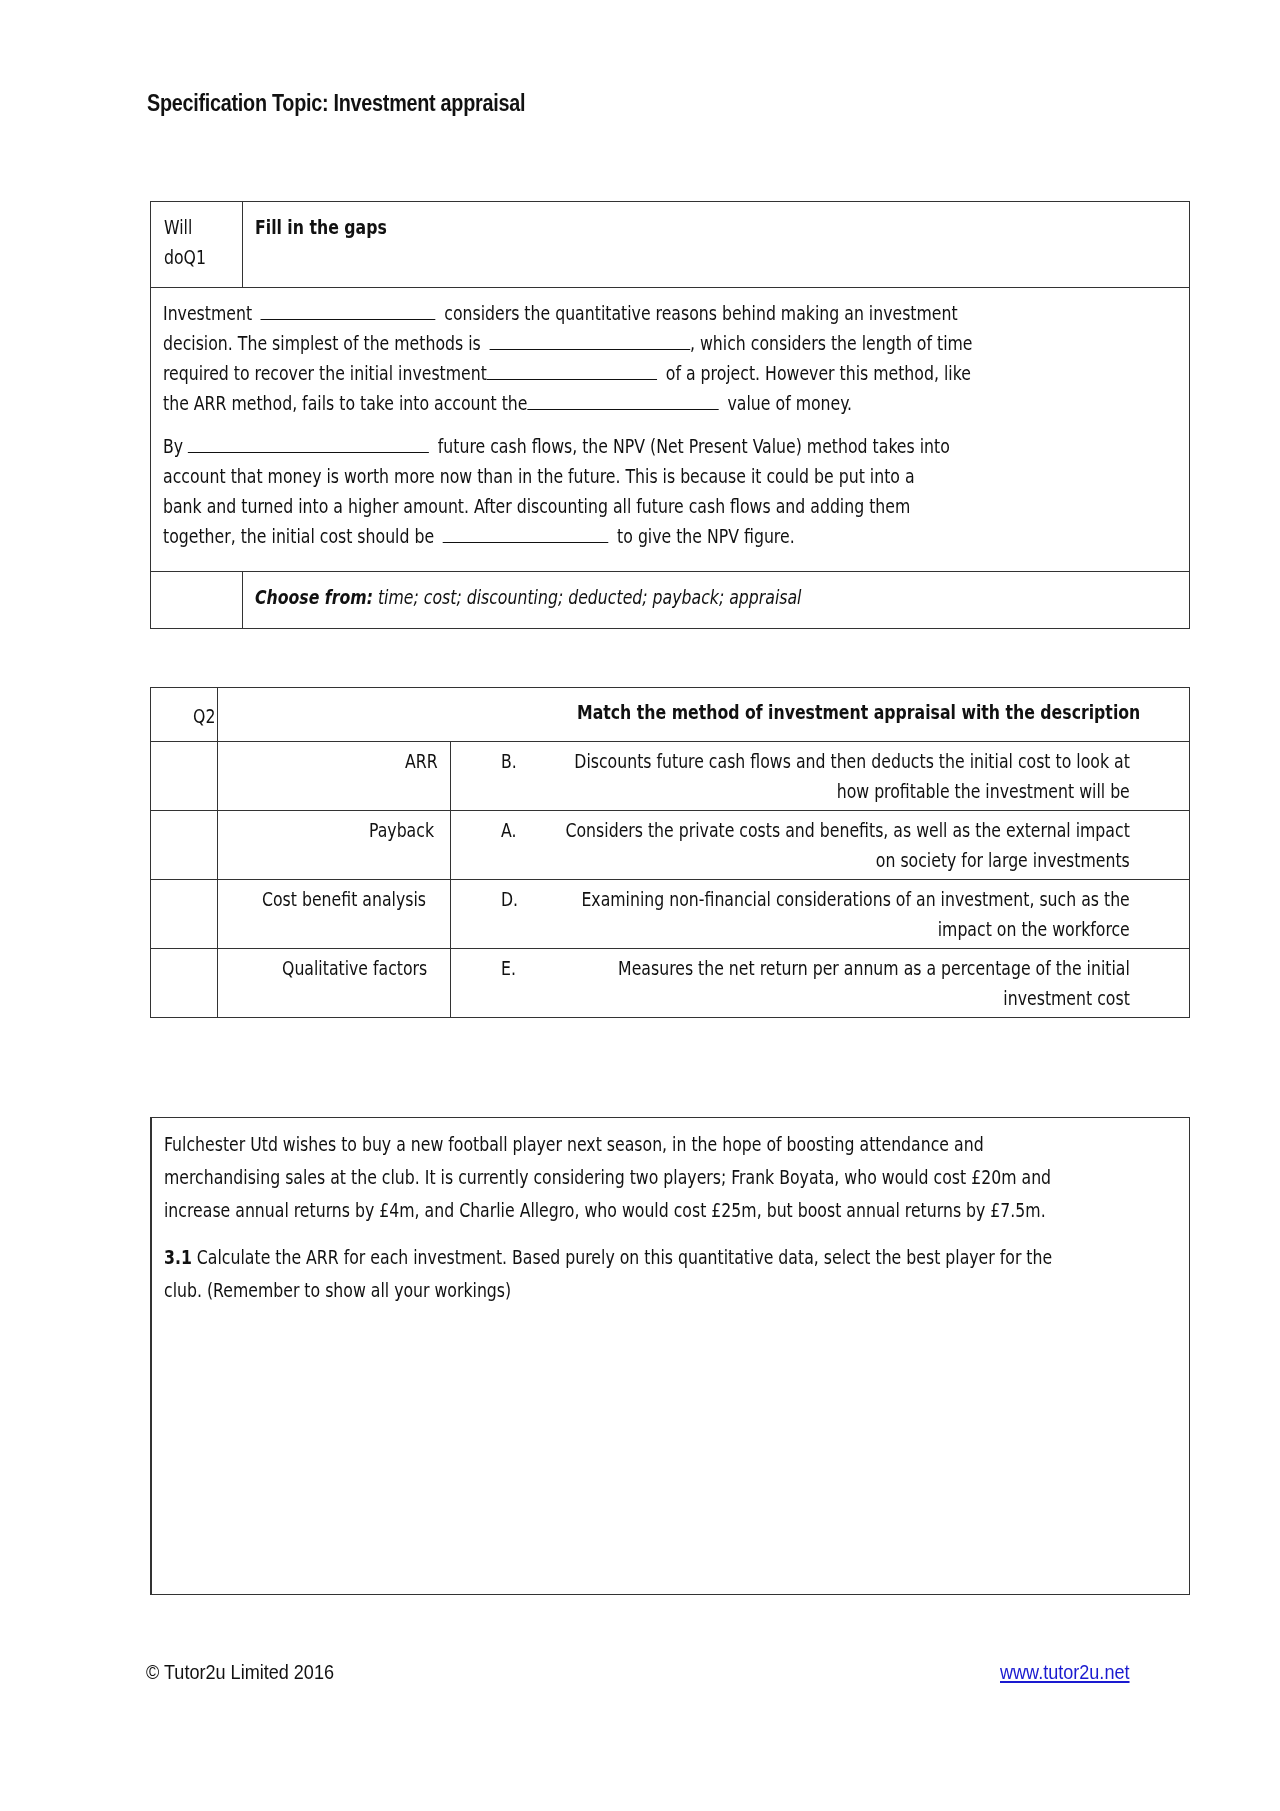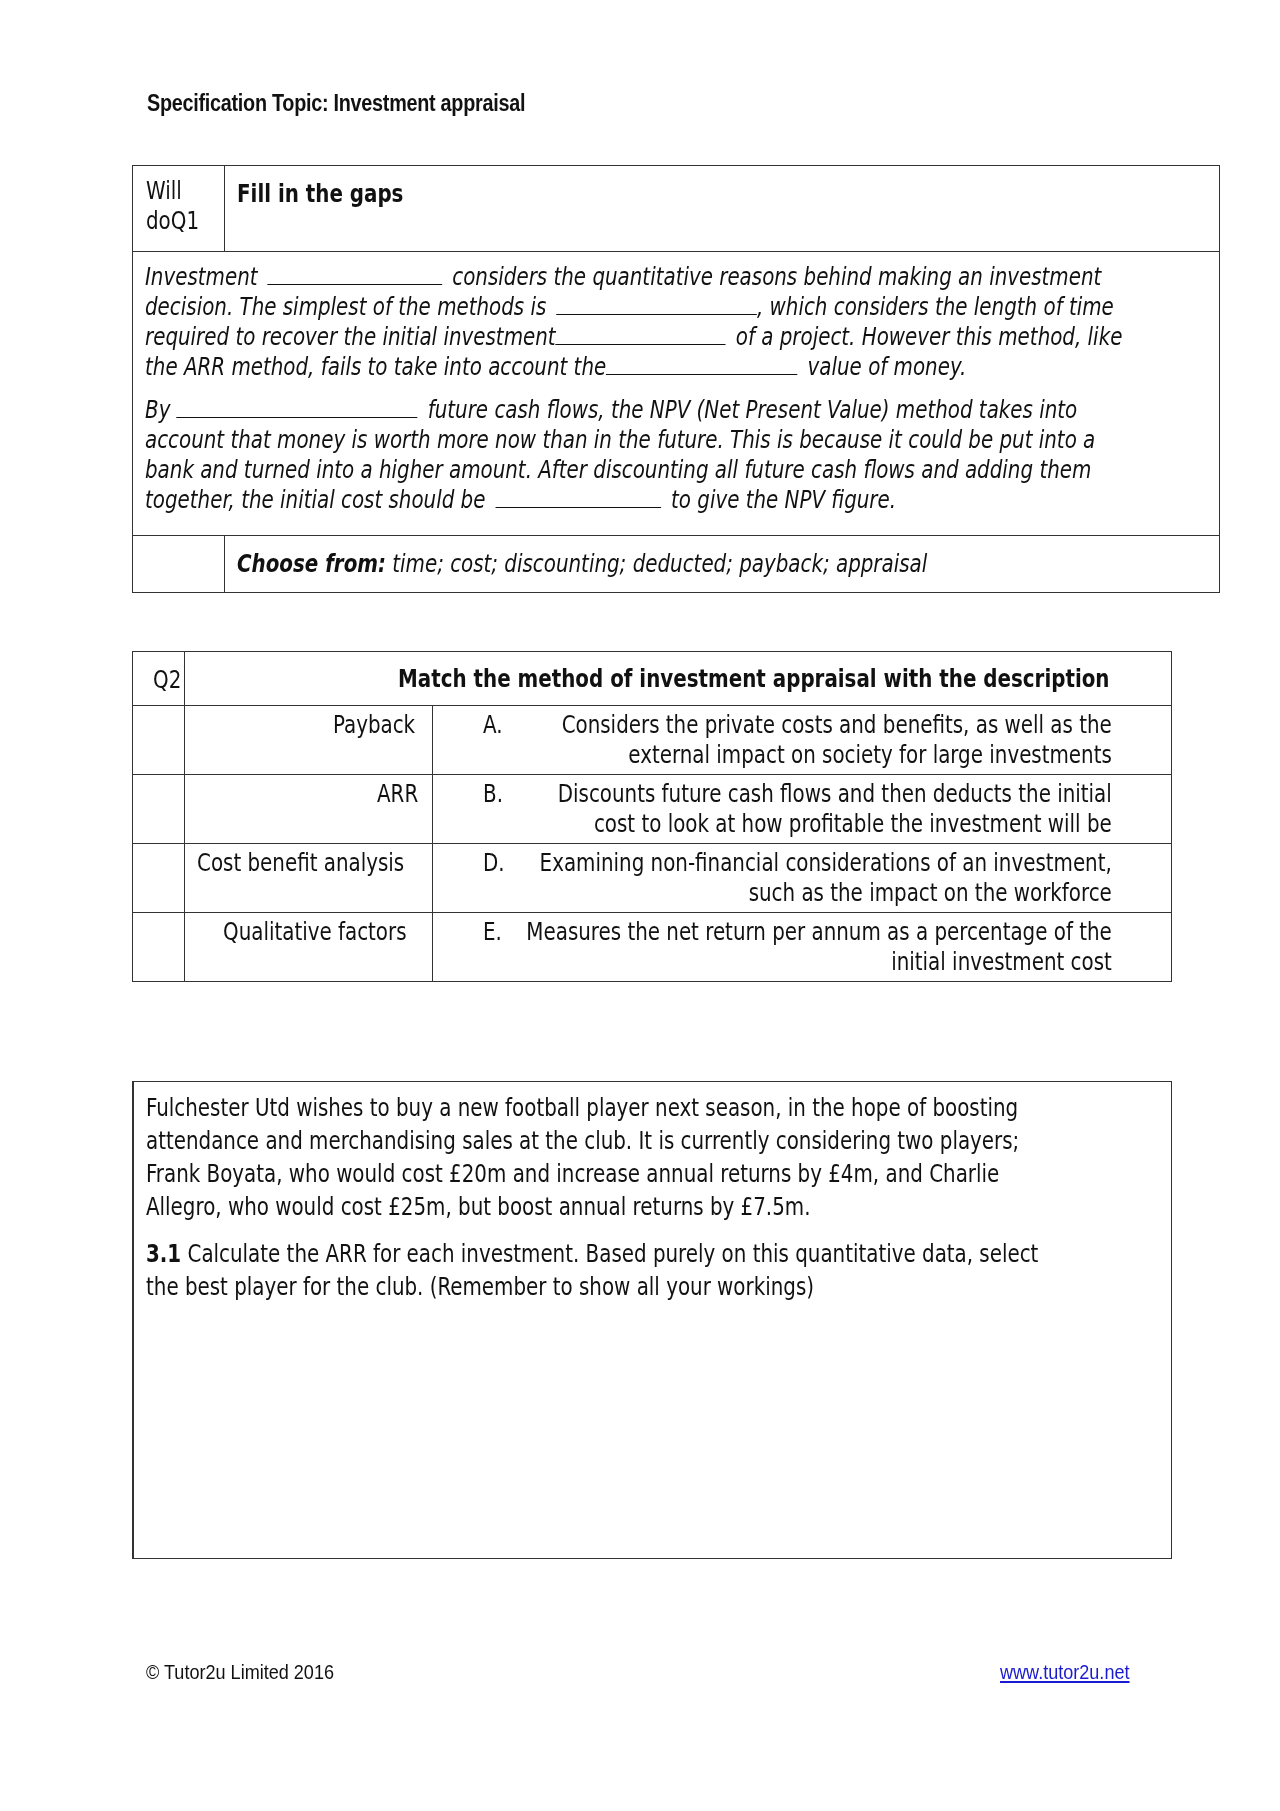--- a/index.html
+++ b/index.html
@@ -1,27 +1,27 @@
 <!DOCTYPE html>
 <html><head>
 <meta charset="utf-8">
 <style>
   html, body { margin: 0; padding: 0; background: #ffffff; }
   body { width: 1280px; height: 1811px; position: relative; font-family: "Liberation Sans", sans-serif; color: #111; overflow: hidden; }
   .page-title { position: absolute; left: 147px; top: 90px; font-family: "Liberation Sans", sans-serif; font-weight: bold; font-size: 23px; letter-spacing: -0.3px; transform: scaleX(0.86); transform-origin: left top; }
-  .sheet-table { position: absolute; left: 132px; width: 1040px; border-collapse: collapse; border: 1.5px solid #333; font-family: "DejaVu Sans Condensed", "Liberation Sans Narrow", "Liberation Sans", sans-serif; font-size: 24px; }
+  .sheet-table { position: absolute; left: 150px; width: 1040px; border-collapse: collapse; border: 1.5px solid #333; font-family: "DejaVu Sans Condensed", "Liberation Sans Narrow", "Liberation Sans", sans-serif; font-size: 19px; margin-top: 36px; }
   .sheet-table td { border: 1.5px solid #333; vertical-align: top; padding: 0; }
   .cond { display: inline-block; transform: scaleX(0.92); transform-origin: left top; white-space: nowrap; }
   .t1 { top: 165px; height: 428px; }
   .t2 { top: 651px; text-align: right; }
   .t3 { top: 1081px; }
   .qnum { width: 78px; padding: 13px 0 0 13px !important; line-height: 30px; }
   .qhead { padding: 13px 0 0 12px !important; font-weight: bold; height: 40px; }
   .para-cell { padding: 10px 12px 10px 12px !important; }
-  .para { line-height: 30px; margin: 0 0 13px 0; white-space: nowrap; font-style: italic; }
+  .para { line-height: 30px; margin: 0 0 13px 0; white-space: nowrap; }
   .para:last-child { margin-bottom: 0; }
   .gap { display: inline-block; border-bottom: 1.5px solid #111; height: 18px; vertical-align: baseline; margin: 0 4px; }
   .choose { padding: 14px 0 0 12px !important; height: 42px; font-style: italic; }
   .choose b { font-weight: bold; }
   .method-cell { width: 218px; padding: 4px 10px 4px 12px !important; line-height: 30px; }
   .desc-cell { padding: 4px 8px 4px 50px !important; line-height: 30px; position: relative; }
   .desc-letter { position: absolute; left: 50px; top: 4px; }
   .desc-text { display: block; padding-left: 40px; white-space: normal; }
   .t2 tr.row td { height: 53px; }
   .t3 .body-cell { padding: 10px 12px 0 12px !important; height: 466px; }
@@ -90,32 +90,32 @@
       <tr>
     <td class="qnum" style="width:60px;height:40px;">
       <span class="cond">Q2</span>
     </td>
     <td colspan="2" class="qhead">
       <span class="cond">Match the method of investment appraisal with the description</span>
     </td>
   </tr>
   <tr class="row">
     <td></td>
+    <td class="method-cell"><span class="cond">ARR</span></td>
+    <td class="desc-cell">
+      <span class="desc-letter cond">B.</span>
+      <span class="desc-text"><span class="cond" style="white-space:normal;width:640px;">Discounts future cash flows and then deducts the initial cost to look at how profitable the investment will be</span></span>
+    </td>
+  </tr>
+  <tr class="row">
+    <td></td>
     <td class="method-cell"><span class="cond">Payback</span></td>
     <td class="desc-cell">
       <span class="desc-letter cond">A.</span>
       <span class="desc-text"><span class="cond" style="white-space:normal;width:640px;">Considers the private costs and benefits, as well as the external impact on society for large investments</span></span>
-    </td>
-  </tr>
-  <tr class="row">
-    <td></td>
-    <td class="method-cell"><span class="cond">ARR</span></td>
-    <td class="desc-cell">
-      <span class="desc-letter cond">B.</span>
-      <span class="desc-text"><span class="cond" style="white-space:normal;width:640px;">Discounts future cash flows and then deducts the initial cost to look at how profitable the investment will be</span></span>
     </td>
   </tr>
   <tr class="row">
     <td></td>
     <td class="method-cell"><span class="cond">Cost benefit analysis</span></td>
     <td class="desc-cell">
       <span class="desc-letter cond">D.</span>
       <span class="desc-text"><span class="cond" style="white-space:normal;width:640px;">Examining non-financial considerations of an investment, such as the impact on the workforce</span></span>
     </td>
   </tr>

